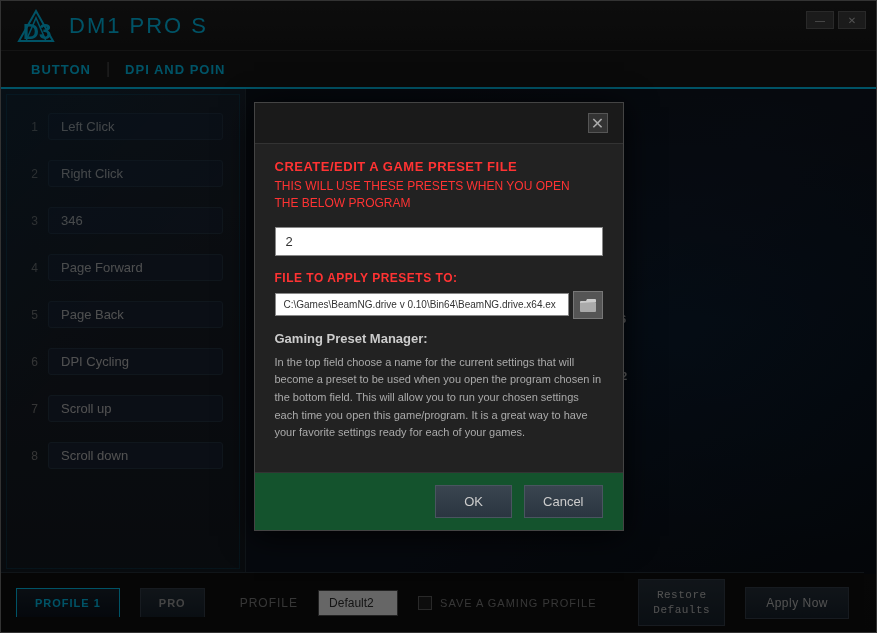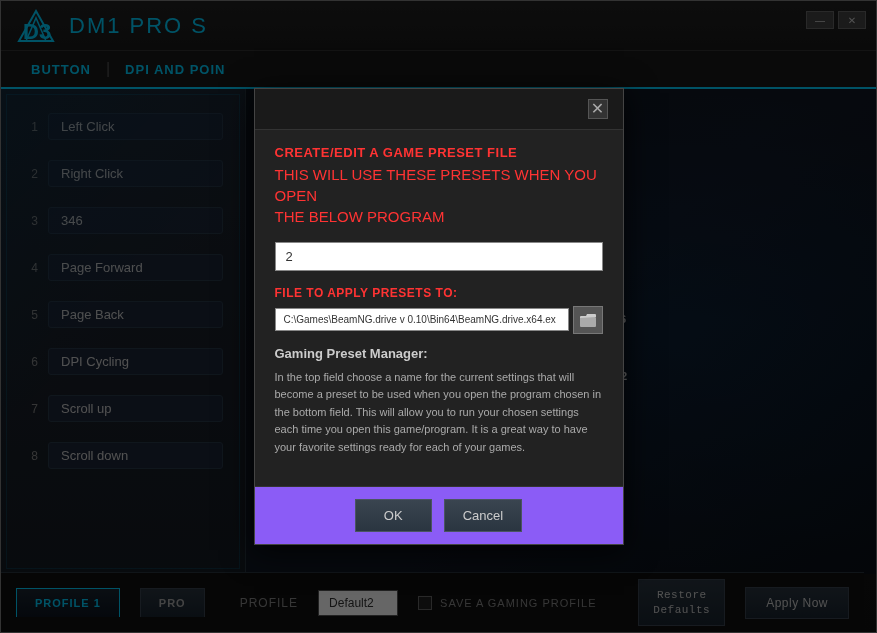--- a/index.html
+++ b/index.html
@@ -413,24 +413,24 @@
     .gaming-preset-desc {
       color: #aaa;
       font-size: 11px;
       line-height: 1.6;
       margin-bottom: 15px;
     }
 
     .modal-footer {
       padding: 12px 20px;
       display: flex;
-      justify-content: center;
+      justify-content: flex-end;
       gap: 12px;
       border-top: 1px solid #333;
-      background: #8b5cf6;
+      background: #14532d;
     }
 
     .btn-ok {
       background: linear-gradient(180deg, #3a4550 0%, #2a3540 100%);
       border: 1px solid #4a5560;
       color: #ccc;
       font-size: 13px;
       padding: 8px 28px;
       cursor: pointer;
     }
@@ -574,21 +574,21 @@
   </div>
 
   <div class="modal-overlay">
     <div class="modal">
       <div class="modal-header">
         <span style="width:20px;"></span>
         <div class="modal-close">✕</div>
       </div>
       <div class="modal-body">
         <div class="modal-title">CREATE/EDIT A GAME PRESET FILE</div>
-        <div class="modal-subtitle" style="color:#ff3333;font-size:15px;margin-bottom:15px;line-height:1.4;">
+        <div class="modal-subtitle" style="color:#ff3333;font-size:12px;margin-bottom:15px;line-height:1.4;">
           THIS WILL USE THESE PRESETS WHEN YOU OPEN<br>THE BELOW PROGRAM
         </div>
 
         <input class="modal-input" type="text" value="2" style="">
 
         <div class="file-field-label">FILE TO APPLY PRESETS TO:</div>
         <div class="file-input-row">
           <input class="file-path-input" type="text" value="C:\Games\BeamNG.drive v 0.10\Bin64\BeamNG.drive.x64.ex" readonly="" style="">
           <button class="file-browse-btn">
             <svg width="18" height="16" viewBox="0 0 18 16">

